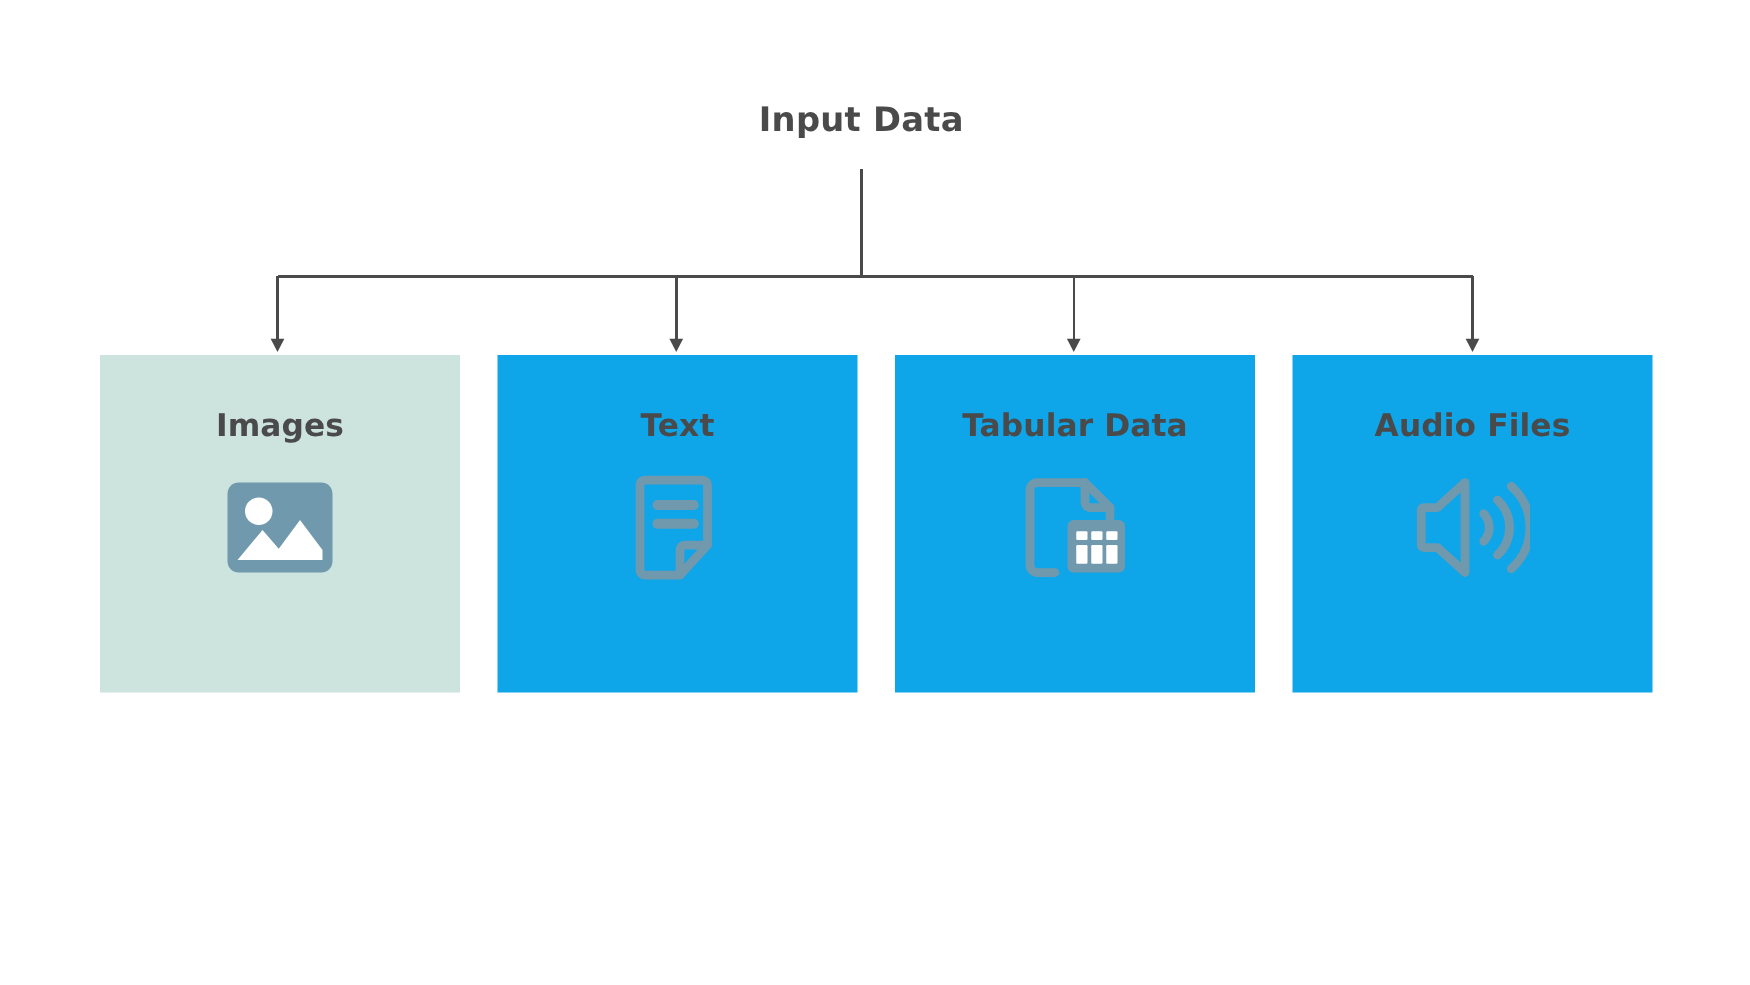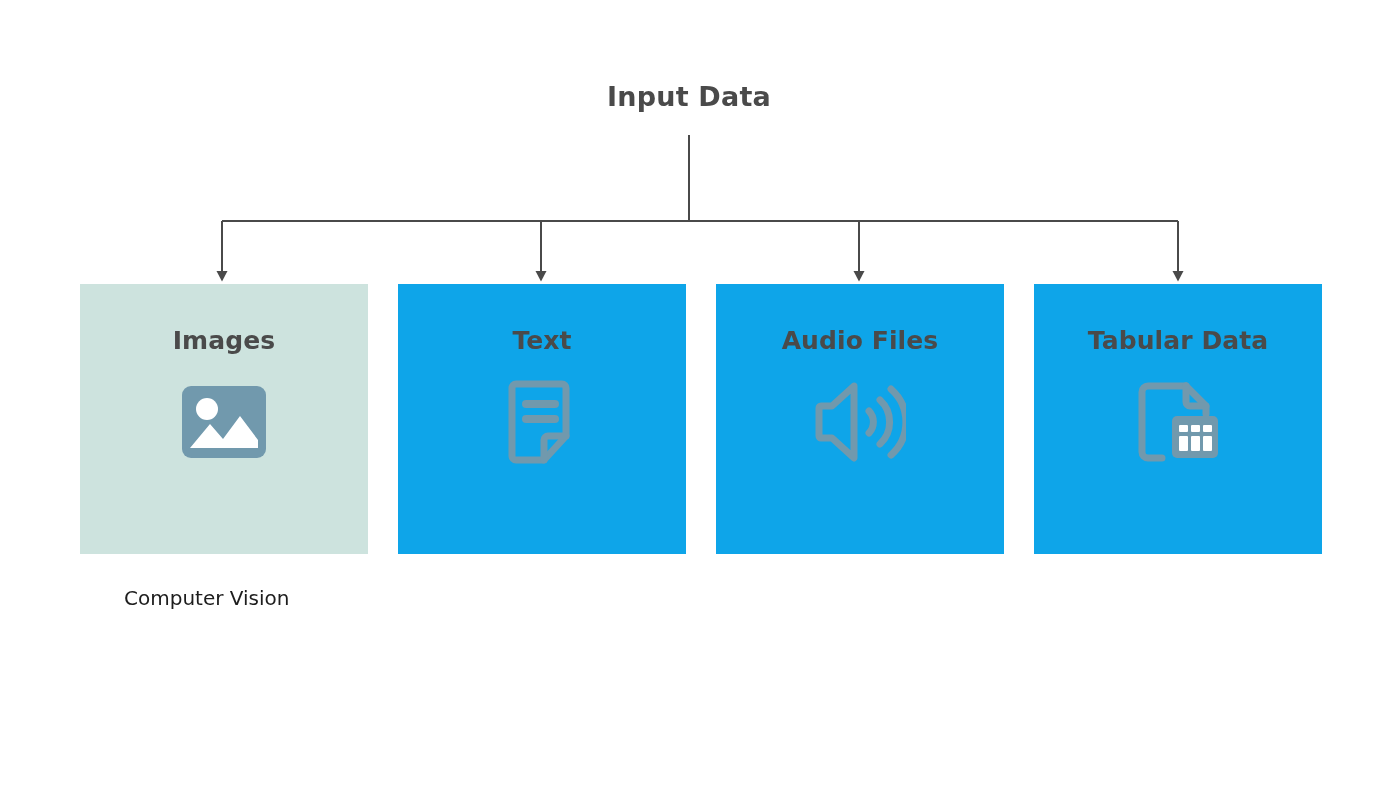--- a/index.html
+++ b/index.html
@@ -148,48 +148,47 @@
         <svg width="88" height="88" viewBox="0 0 88 88">
           <path d="M18 6 h46 a4 4 0 0 1 4 4 v48 l-22 24 h-28 a4 4 0 0 1 -4 -4 v-68 a4 4 0 0 1 4 -4 z" fill="none" stroke="#7199ad" stroke-width="7" stroke-linejoin="round"></path>
           <path d="M68 58 h-18 a4 4 0 0 0 -4 4 v20" fill="none" stroke="#7199ad" stroke-width="7" stroke-linejoin="round" stroke-linecap="round"></path>
           <line x1="28" y1="26" x2="57" y2="26" stroke="#7199ad" stroke-width="8" stroke-linecap="round"></line>
           <line x1="28" y1="41" x2="57" y2="41" stroke="#7199ad" stroke-width="8" stroke-linecap="round"></line>
         </svg>
       </div>
     </div>
 
     <div class="node-box">
-      <div class="node-label">Audio Files</div>
-      <div class="node-icon">
-        <svg width="92" height="88" viewBox="0 0 92 88">
-          <path d="M40 8 L18 28 H7 a2 2 0 0 0 -2 2 v28 a2 2 0 0 0 2 2 h11 L40 80 Z" fill="none" stroke="#7199ad" stroke-width="7" stroke-linejoin="round"></path>
-          <path d="M55 33 a16 16 0 0 1 0 22" fill="none" stroke="#7199ad" stroke-width="7" stroke-linecap="round"></path>
-          <path d="M66 22 a30 30 0 0 1 0 44" fill="none" stroke="#7199ad" stroke-width="7" stroke-linecap="round"></path>
-          <path d="M77 11 a44 44 0 0 1 0 66" fill="none" stroke="#7199ad" stroke-width="7" stroke-linecap="round"></path>
-        </svg>
-      </div>
-    </div>
-
-    <div class="node-box">
       <div class="node-label">Tabular Data</div>
       <div class="node-icon">
         <svg width="92" height="88" viewBox="0 0 92 88">
           <path d="M54 8 h-38 a6 6 0 0 0 -6 6 v60 a6 6 0 0 0 6 6 h14" fill="none" stroke="#7199ad" stroke-width="7" stroke-linejoin="round" stroke-linecap="round"></path>
           <path d="M54 8 L74 28 v8" fill="none" stroke="#7199ad" stroke-width="7" stroke-linejoin="round" stroke-linecap="round"></path>
           <path d="M54 8 v16 a4 4 0 0 0 4 4 h16" fill="none" stroke="#7199ad" stroke-width="7" stroke-linejoin="round" stroke-linecap="round"></path>
           <rect x="40" y="38" width="46" height="42" rx="5" ry="5" fill="#7199ad"></rect>
           <g fill="#ffffff">
             <rect x="47" y="47" width="9" height="7" rx="1"></rect>
             <rect x="59" y="47" width="9" height="7" rx="1"></rect>
             <rect x="71" y="47" width="9" height="7" rx="1"></rect>
             <rect x="47" y="58" width="9" height="15" rx="1"></rect>
             <rect x="59" y="58" width="9" height="15" rx="1"></rect>
             <rect x="71" y="58" width="9" height="15" rx="1"></rect>
           </g>
         </svg>
       </div>
     </div>
 
+    <div class="node-box">
+      <div class="node-label">Audio Files</div>
+      <div class="node-icon">
+        <svg width="92" height="88" viewBox="0 0 92 88">
+          <path d="M40 8 L18 28 H7 a2 2 0 0 0 -2 2 v28 a2 2 0 0 0 2 2 h11 L40 80 Z" fill="none" stroke="#7199ad" stroke-width="7" stroke-linejoin="round"></path>
+          <path d="M55 33 a16 16 0 0 1 0 22" fill="none" stroke="#7199ad" stroke-width="7" stroke-linecap="round"></path>
+          <path d="M66 22 a30 30 0 0 1 0 44" fill="none" stroke="#7199ad" stroke-width="7" stroke-linecap="round"></path>
+          <path d="M77 11 a44 44 0 0 1 0 66" fill="none" stroke="#7199ad" stroke-width="7" stroke-linecap="round"></path>
+        </svg>
+      </div>
+    </div>
+
   </div>
 
-  <div class="caption">Computer Vision</div>
 
 </div>
 
 </body></html>

